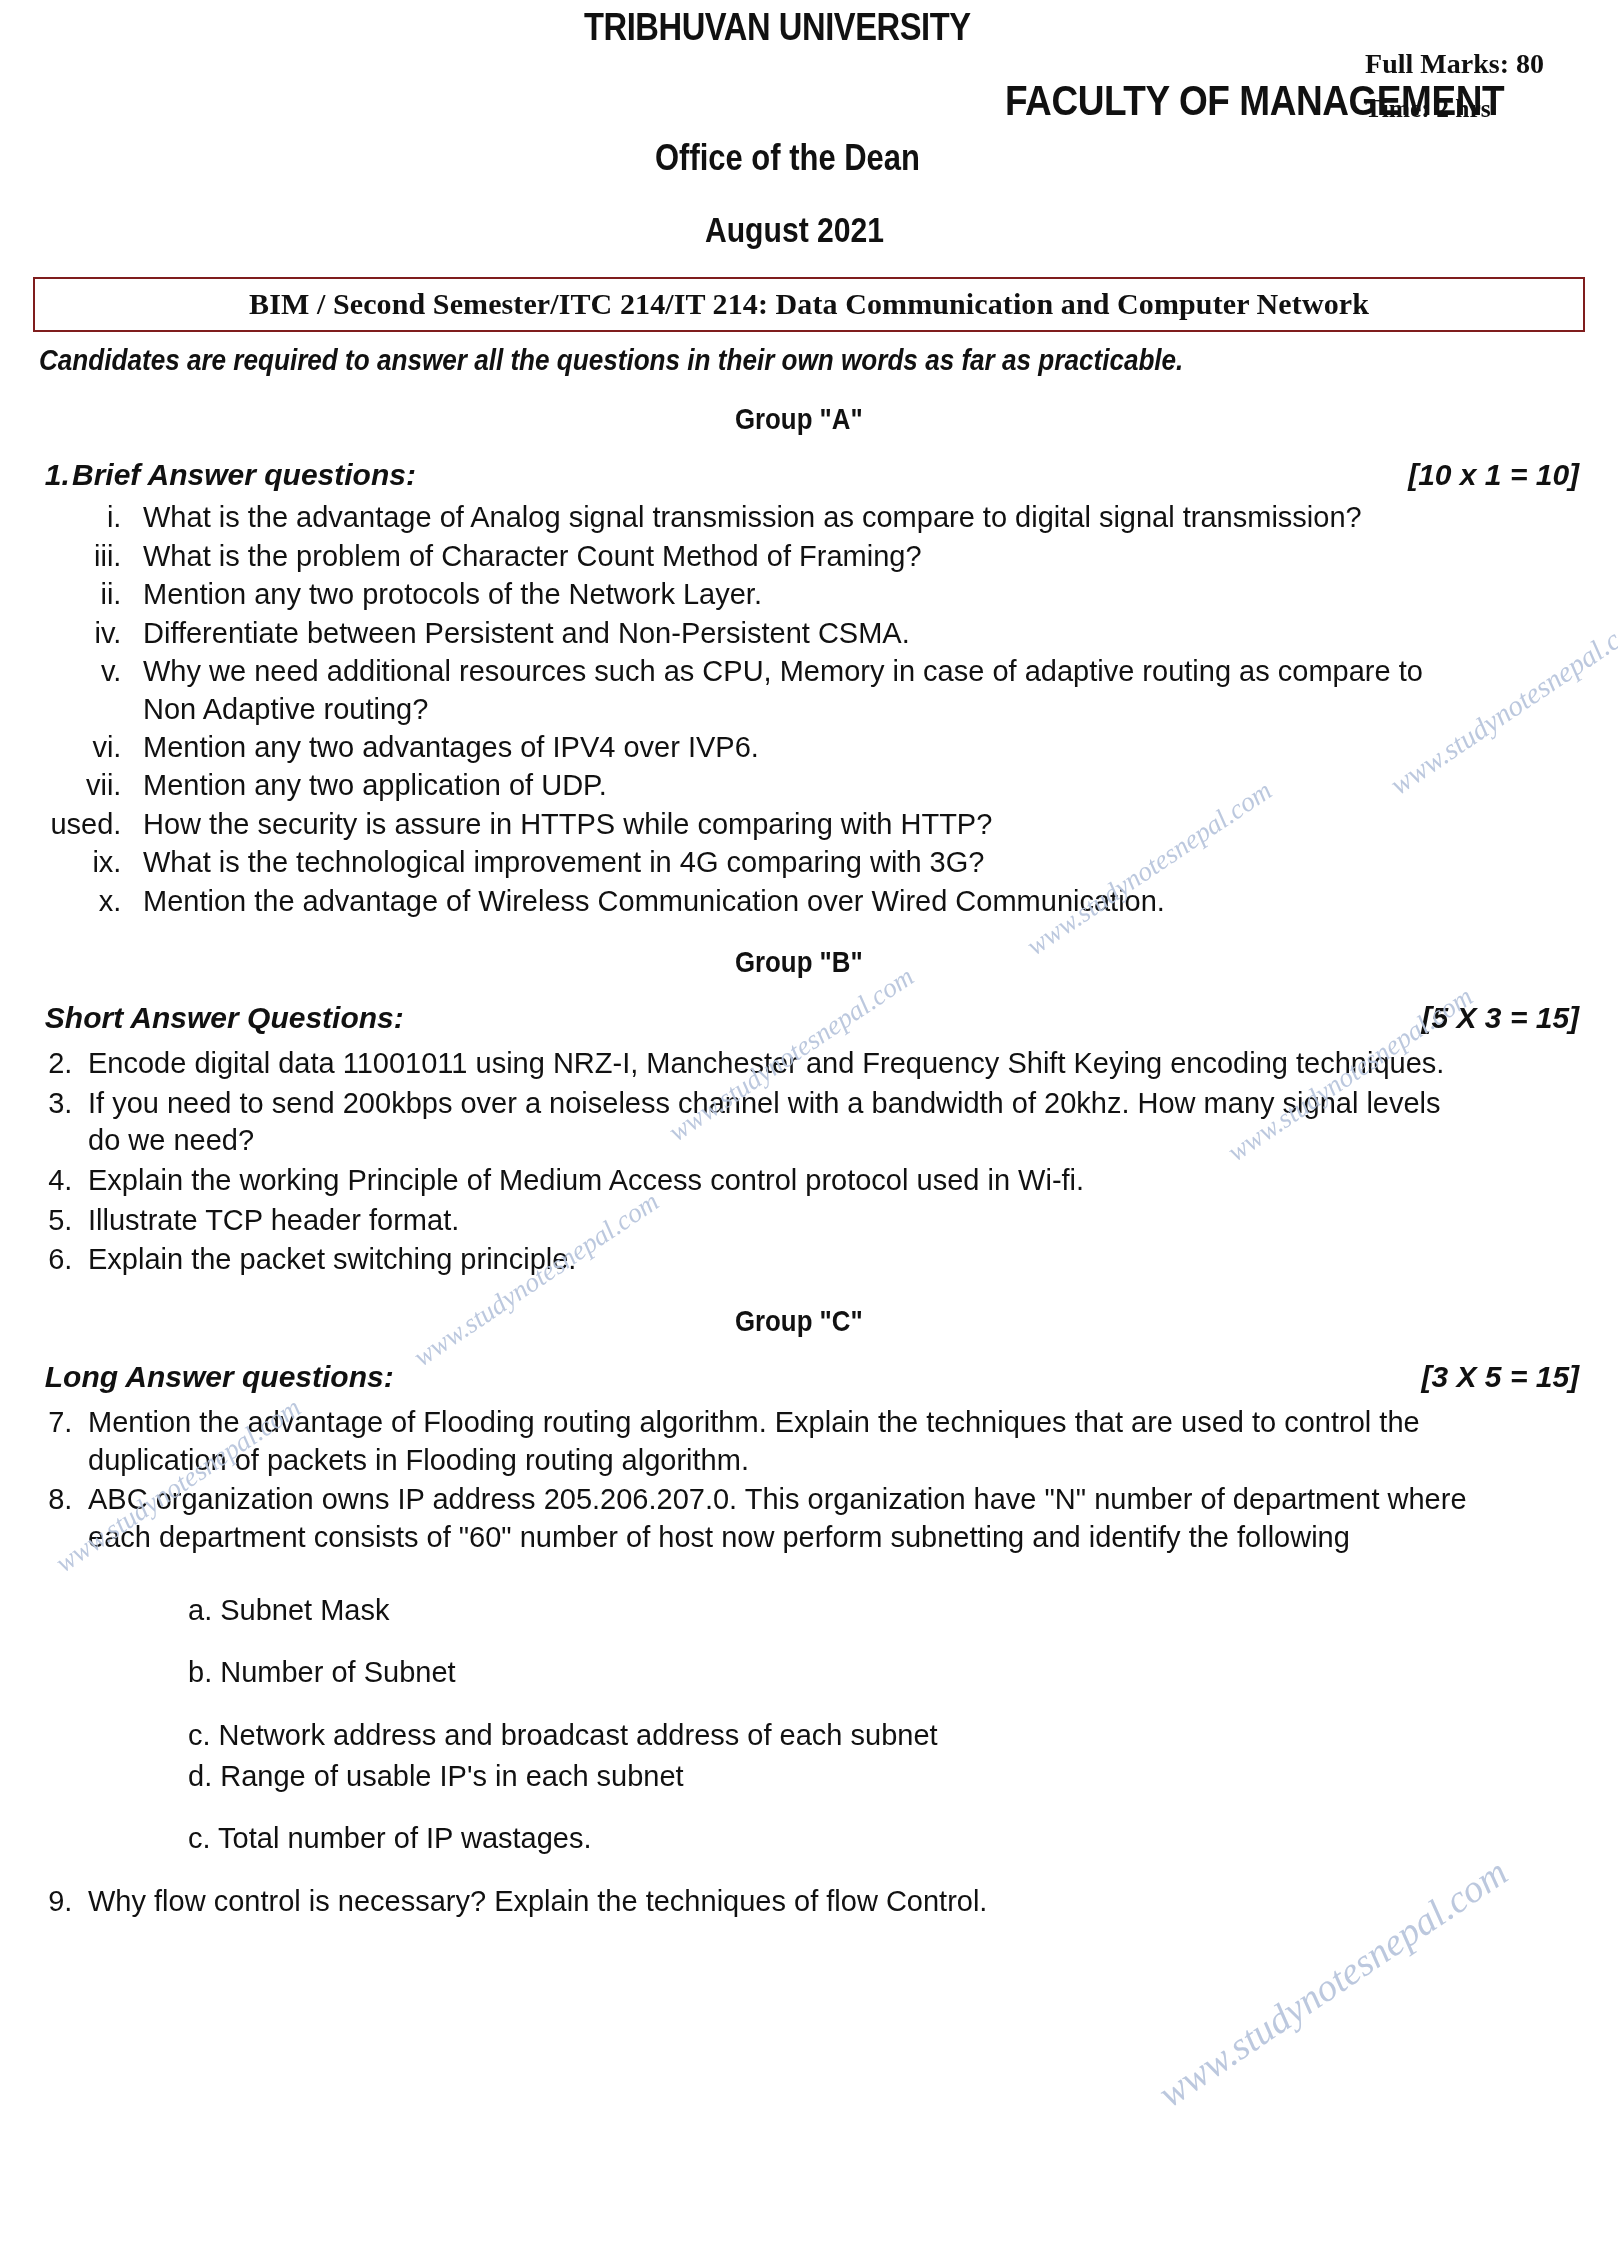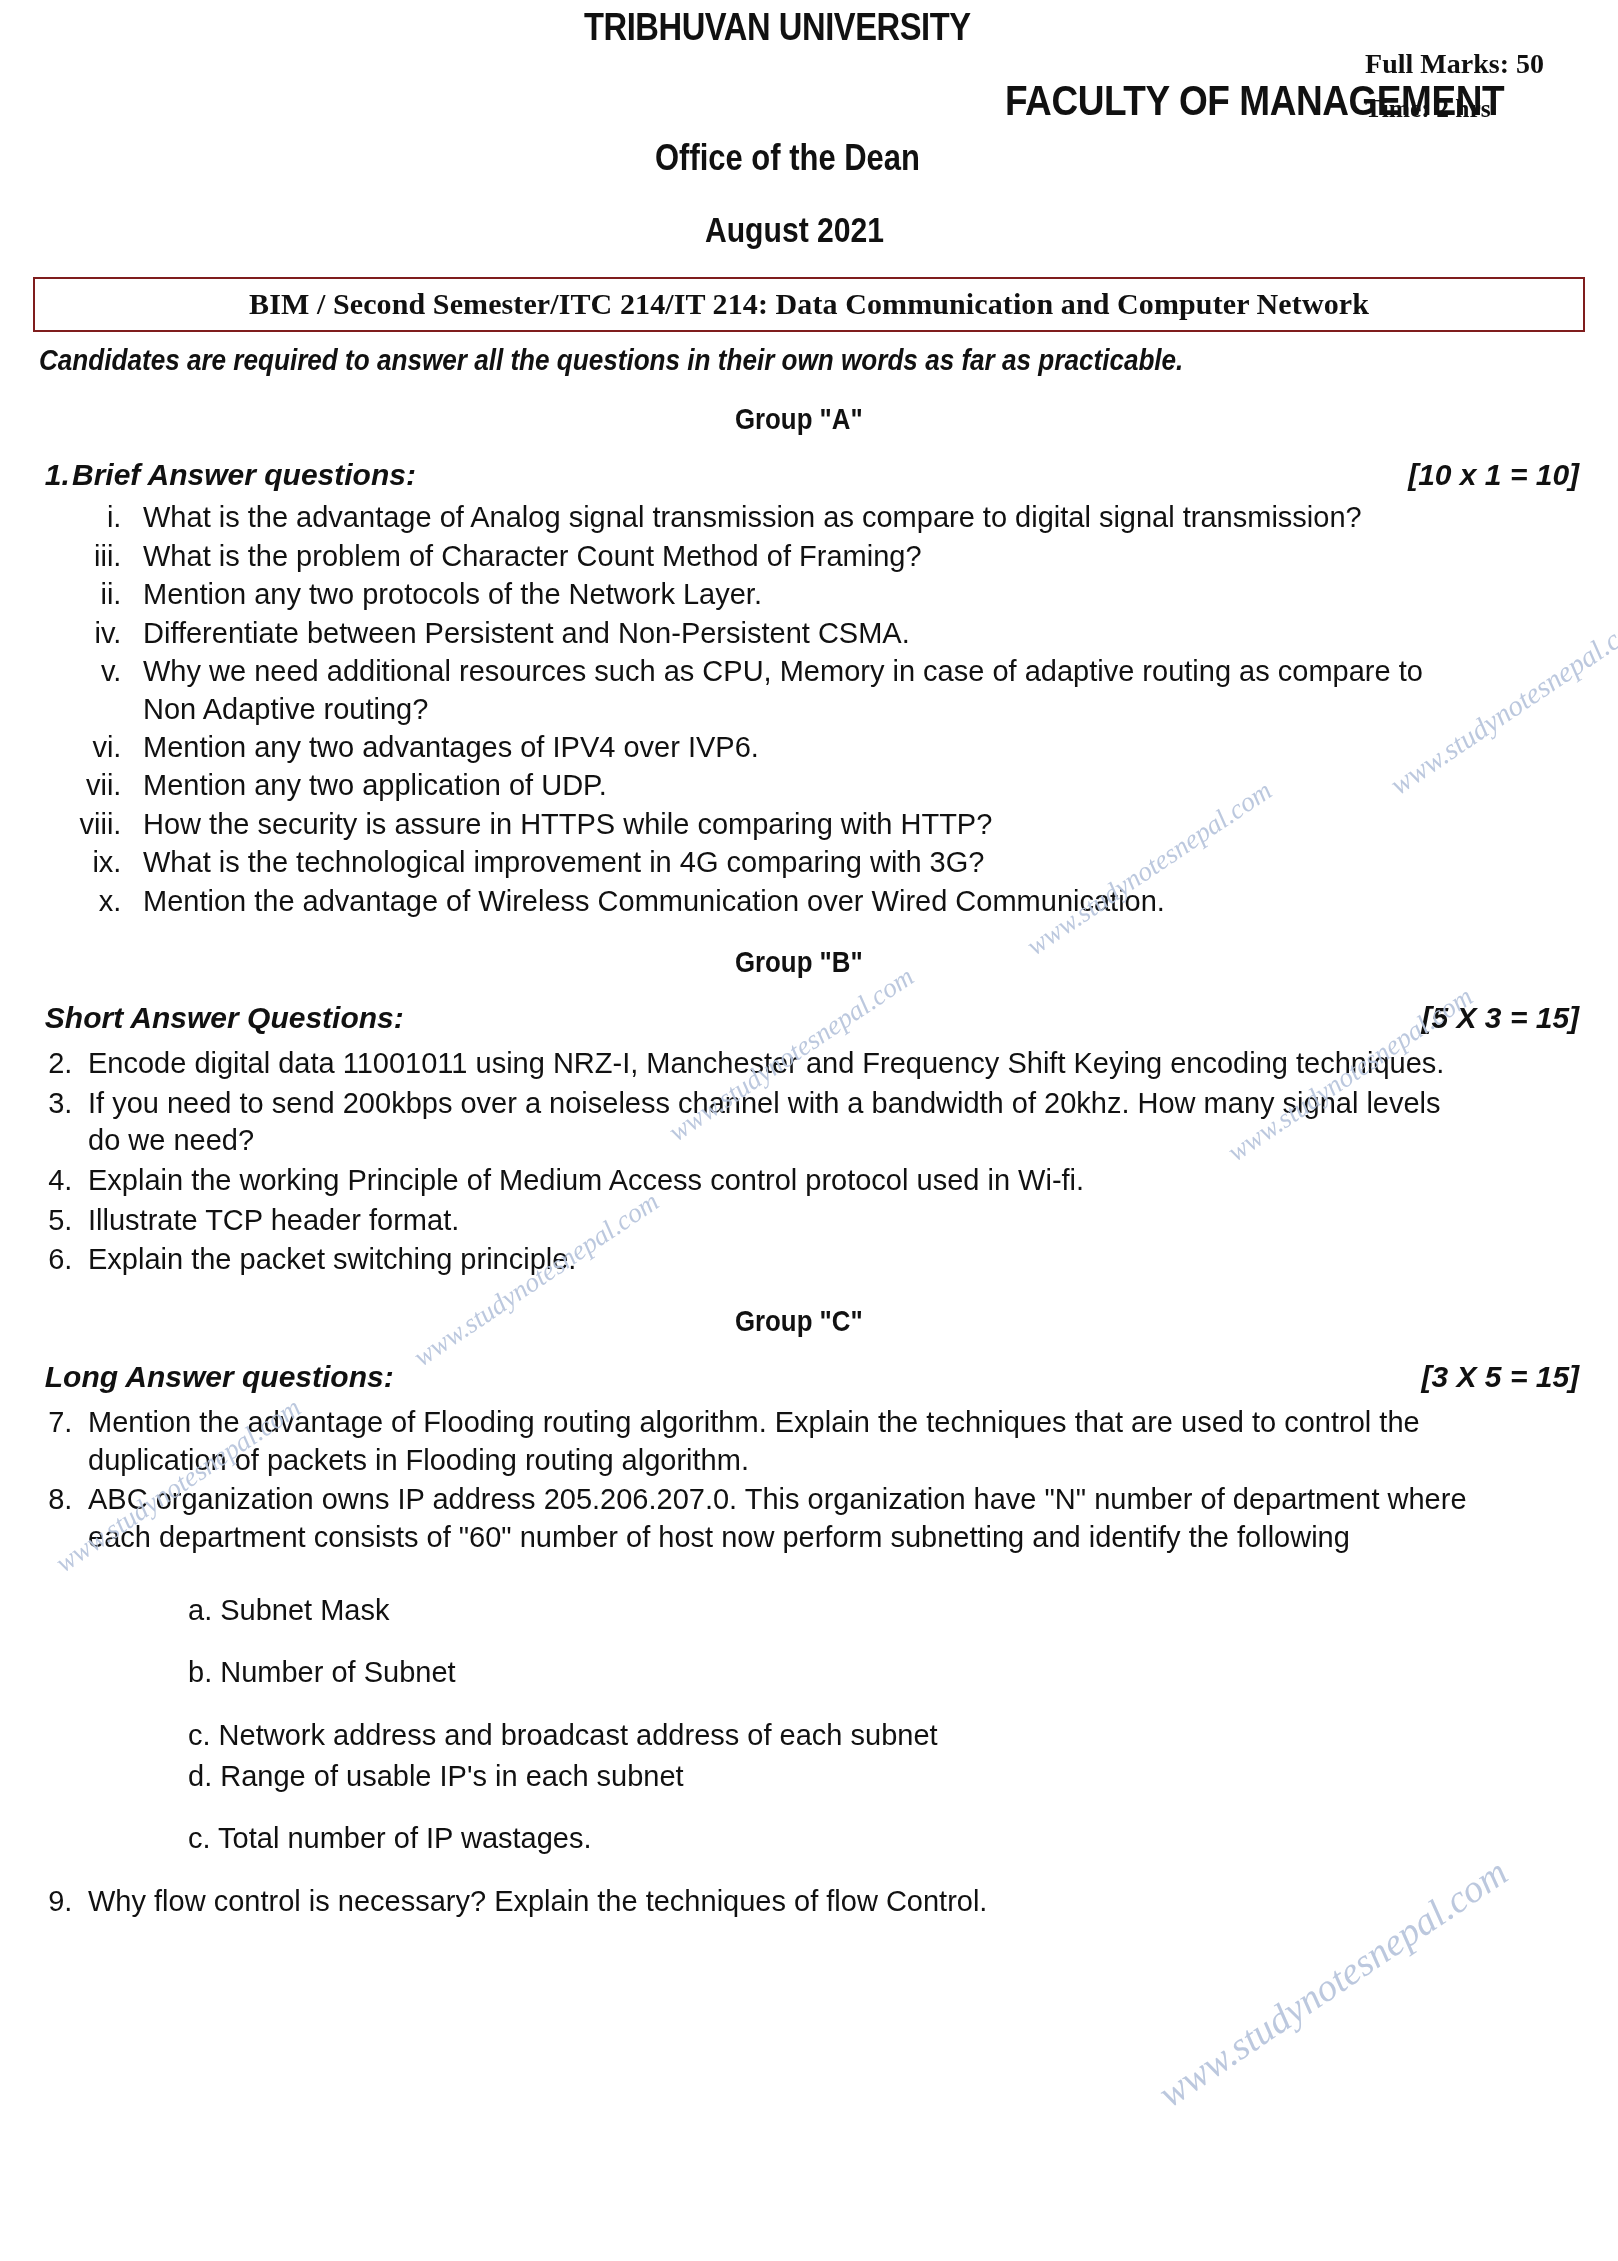--- a/index.html
+++ b/index.html
@@ -218,21 +218,21 @@
       <span class="cond">FACULTY OF MANAGEMENT</span>
     </div>
     <div class="office-title">
       <span class="cond">Office of the Dean</span>
     </div>
     <div class="month-title">
       <span class="cond">August 2021</span>
     </div>
 
     <div class="marks-block">
-      <div class="marks-line">Full Marks: 50</div>
+      <div class="marks-line">Full Marks: 80</div>
       <div class="time-line">Time: 2 hrs</div>
     </div>
   </div>
 
   <div class="course-box">
     <div class="course-box-text">BIM / Second Semester/ITC 214/IT 214: Data Communication and Computer Network</div>
   </div>
 
   <div class="instruction">
     <span class="cond">Candidates are required to answer all the questions in their own words as far as practicable.</span>
@@ -271,21 +271,21 @@
     </div>
     <div class="roman-row">
       <div class="rn">vi.</div>
       <div class="rt">Mention any two advantages of IPV4 over IVP6.</div>
     </div>
     <div class="roman-row">
       <div class="rn">vii.</div>
       <div class="rt">Mention any two application of UDP.</div>
     </div>
     <div class="roman-row">
-      <div class="rn">viii.</div>
+      <div class="rn">used.</div>
       <div class="rt">How the security is assure in HTTPS while comparing with HTTP?</div>
     </div>
     <div class="roman-row">
       <div class="rn">ix.</div>
       <div class="rt">What is the technological improvement in 4G comparing with 3G?</div>
     </div>
     <div class="roman-row">
       <div class="rn">x.</div>
       <div class="rt">Mention the advantage of Wireless Communication over Wired Communication.</div>
     </div>

